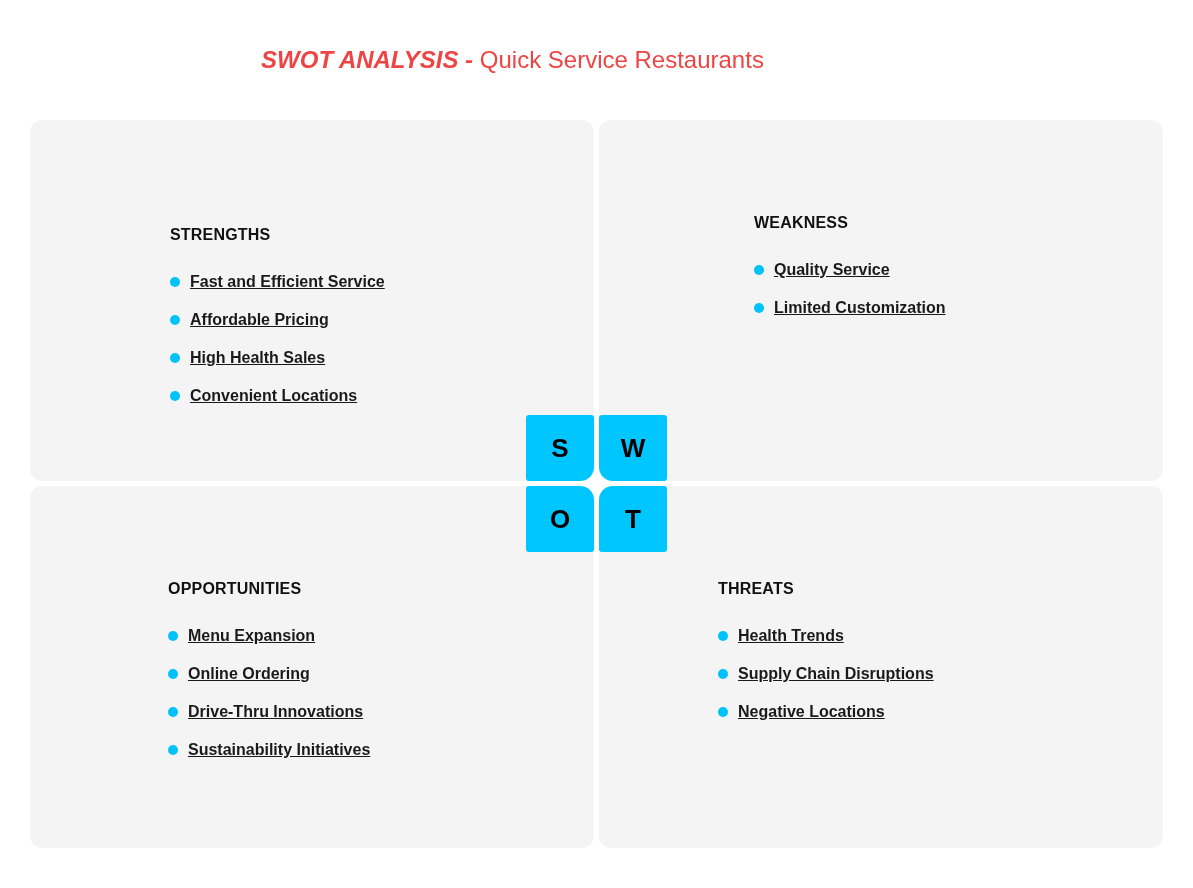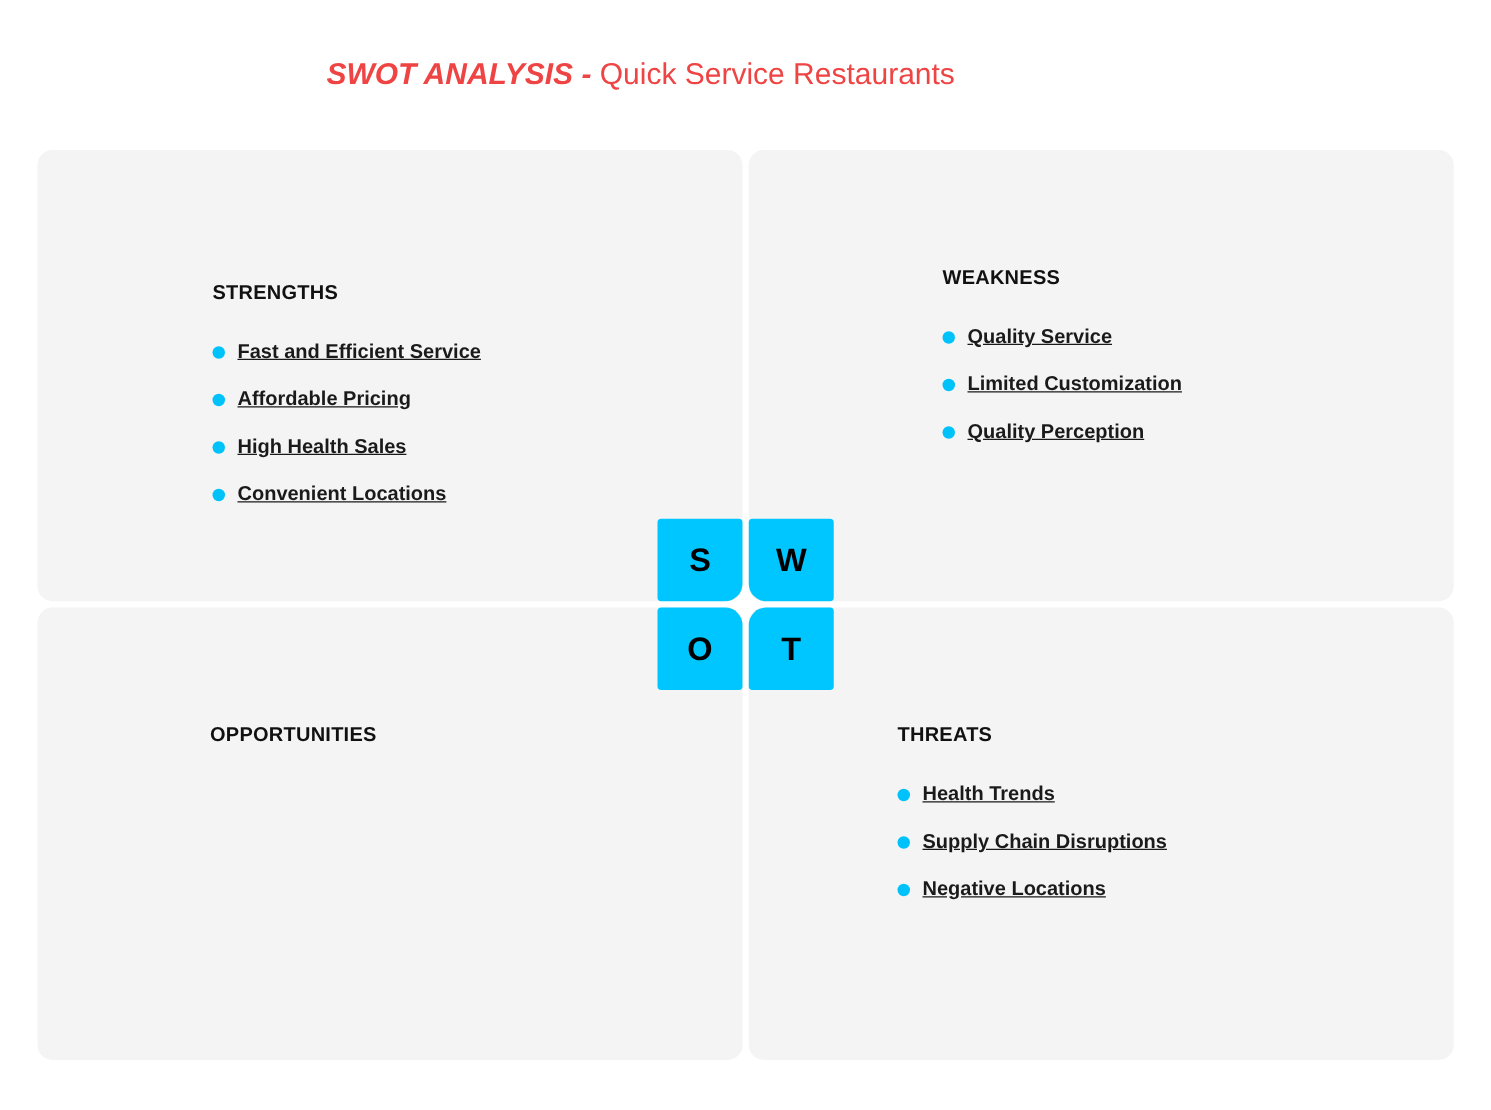--- a/index.html
+++ b/index.html
@@ -58,29 +58,43 @@
   <div class="heading">WEAKNESS</div>
   <ul>
     <li>
         <span class="dot"></span>
         <span>Quality Service</span>
       </li>
     <li>
         <span class="dot"></span>
         <span>Limited Customization</span>
       </li>
-    <li>
-        <span class="dot"></span>
-        <span>Quality Perception</span>
-      </li>
   </ul>
 </div>
 
 <div class="block" style="left:168px; top:580px;">
   <div class="heading">OPPORTUNITIES</div>
+  <ul>
+    <li>
+        <span class="dot"></span>
+        <span>Menu Expansion</span>
+      </li>
+    <li>
+        <span class="dot"></span>
+        <span>Online Ordering</span>
+      </li>
+    <li>
+        <span class="dot"></span>
+        <span>Drive-Thru Innovations</span>
+      </li>
+    <li>
+        <span class="dot"></span>
+        <span>Sustainability Initiatives</span>
+      </li>
+  </ul>
 </div>
 
 <div class="block" style="left:718px; top:580px;">
   <div class="heading">THREATS</div>
   <ul>
     <li>
         <span class="dot"></span>
         <span>Health Trends</span>
       </li>
     <li>

